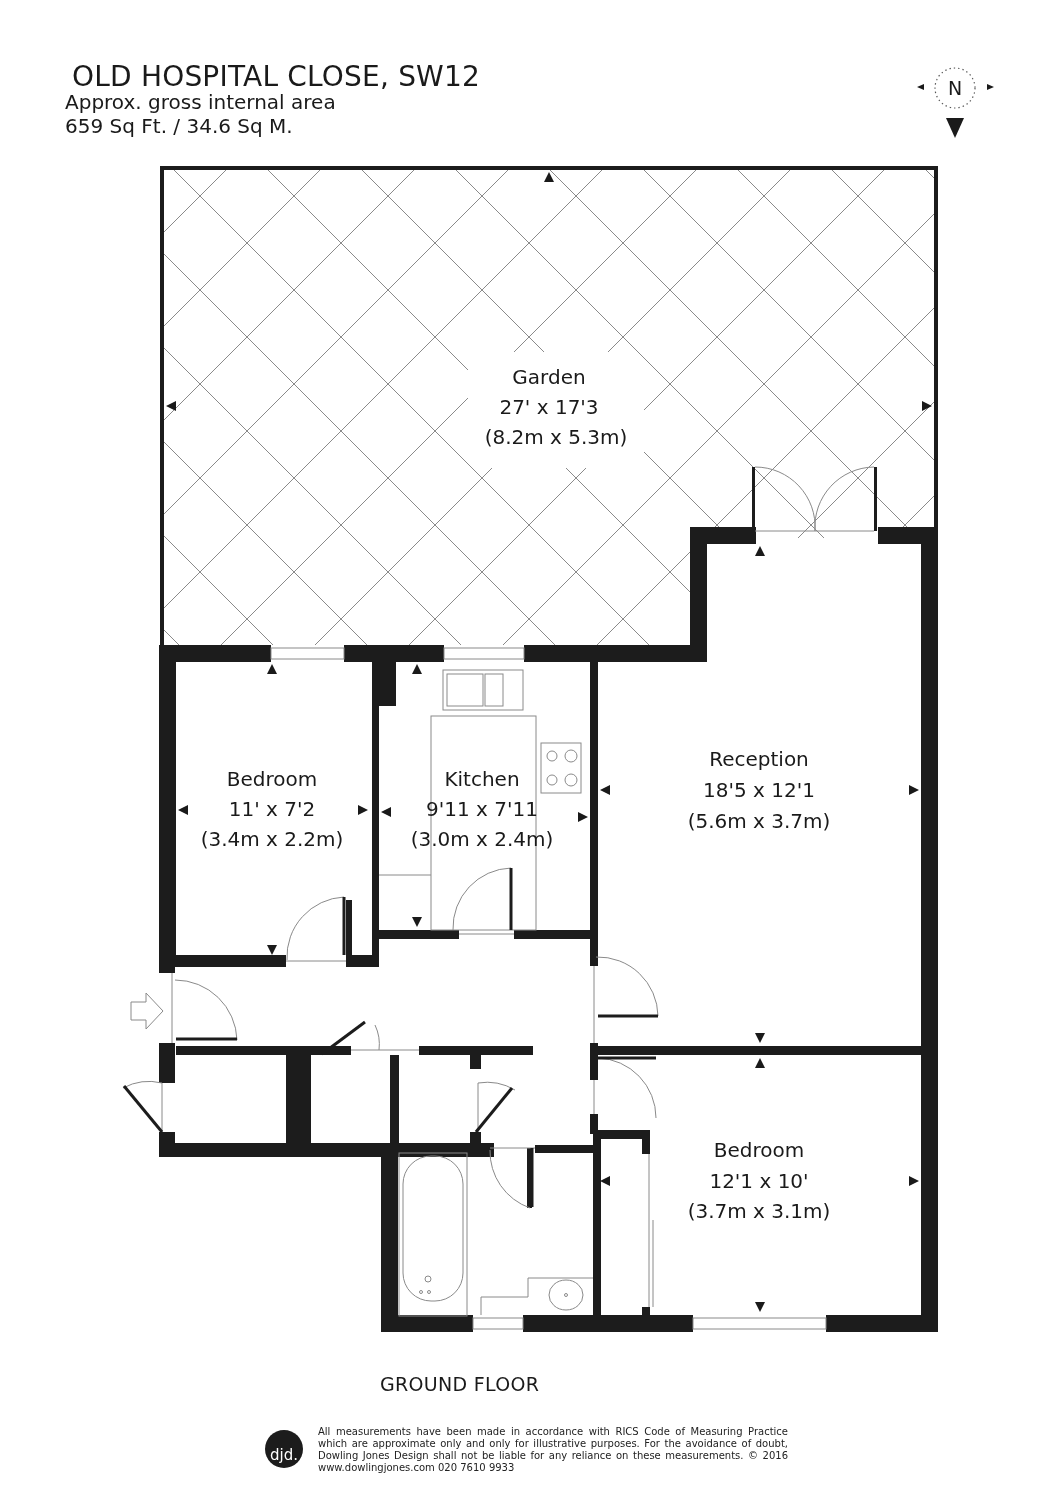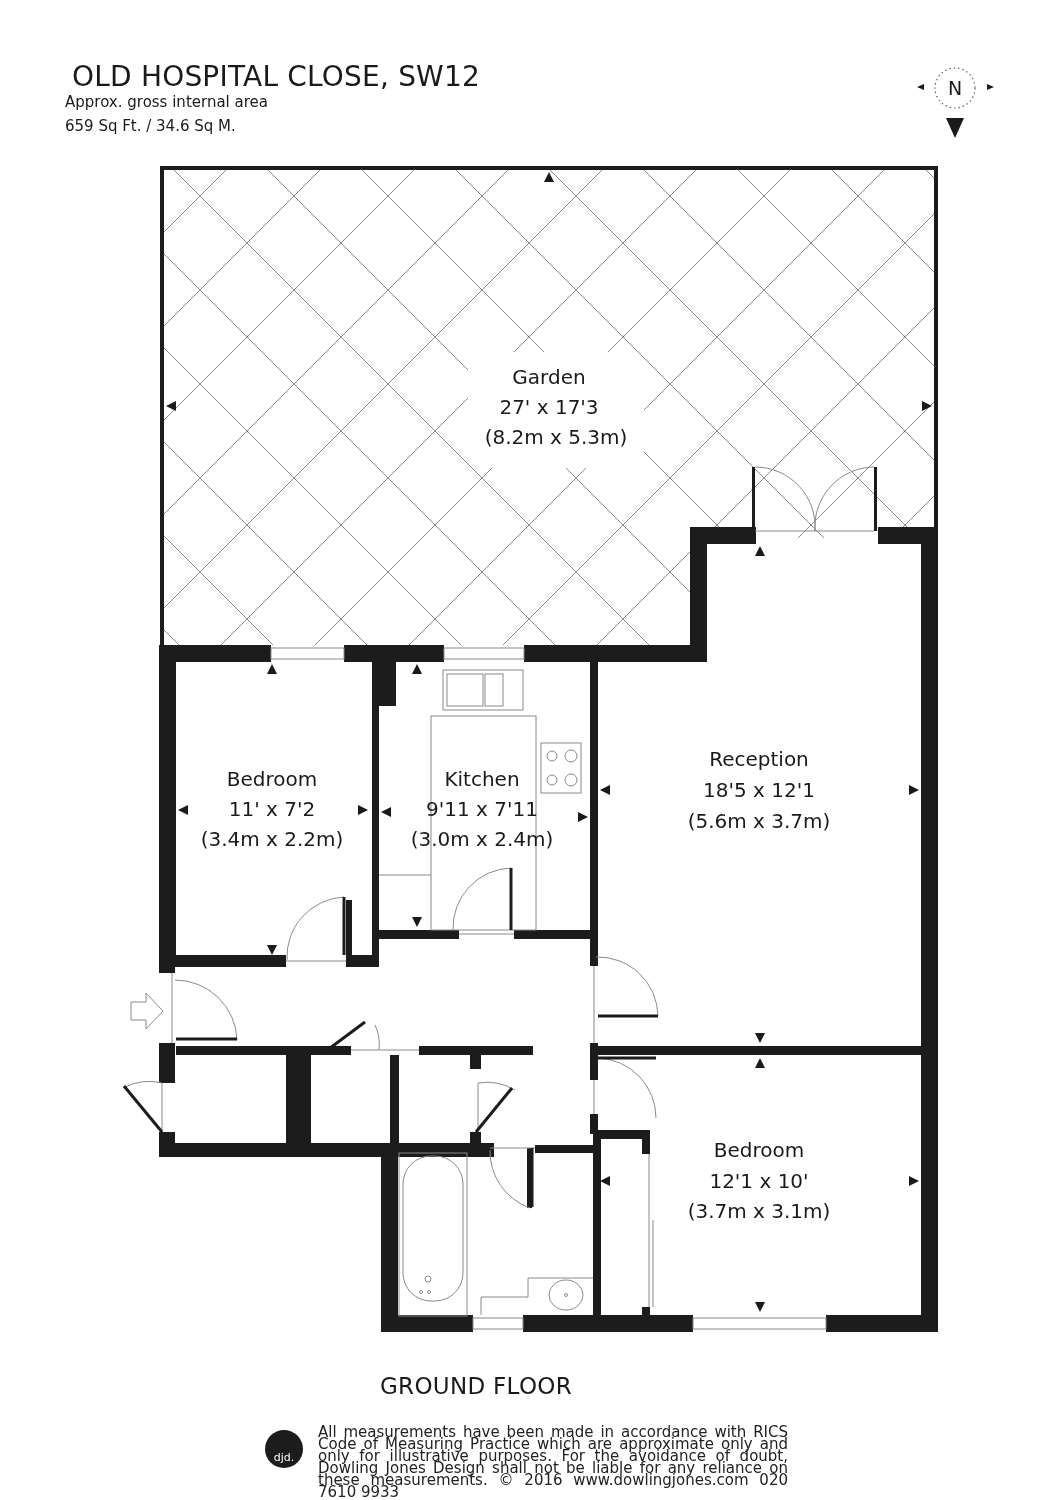--- a/index.html
+++ b/index.html
@@ -1,26 +1,26 @@
 <!DOCTYPE html>
 <html><head>
 <meta charset="utf-8">
 <style>
   html, body { margin: 0; padding: 0; background: #ffffff; }
   body { width: 1060px; height: 1500px; position: relative; overflow: hidden;
          font-family: "DejaVu Sans", "Liberation Sans", sans-serif; color: #1a1a1a; }
   .title { position: absolute; left: 64px; top: 52px; font-size: 28px; letter-spacing: 0.2px; font-weight: normal; margin: 8px; line-height: 34px; }
-  .subtitle { position: absolute; left: 65px; font-size: 15px; line-height: 20px; }
+  .subtitle { position: absolute; left: 65px; font-size: 20px; line-height: 20px; }
   .sub1 { top: 92px; }
   .sub2 { top: 116px; }
   svg.plan { position: absolute; left: 0; top: 0; }
-  .floor-label { position: absolute; left: 380px; top: 1373px; font-size: 23px; letter-spacing: 0.3px; }
+  .floor-label { position: absolute; left: 380px; top: 1373px; font-size: 19px; letter-spacing: 0.3px; }
   .logo { position: absolute; left: 265px; top: 1430px; width: 38px; height: 38px; border-radius: 50%;
-          background: #1c1c1c; color: #fff; font-size: 11px; display: flex; align-items: flex-end; justify-content: center; padding-bottom: 4px; box-sizing: border-box; }
-  .disclaimer { position: absolute; left: 318px; top: 1426px; width: 470px; font-size: 15px; line-height: 12px; text-align: justify; color: #222; }
+          background: #1c1c1c; color: #fff; font-size: 15px; display: flex; align-items: flex-end; justify-content: center; padding-bottom: 4px; box-sizing: border-box; }
+  .disclaimer { position: absolute; left: 318px; top: 1426px; width: 470px; font-size: 10px; line-height: 12px; text-align: justify; color: #222; }
   .room-label { font-size: 20px; fill: #1a1a1a; }
   .compass-n { font-size: 19px; fill: #1a1a1a; }
 </style>
 </head>
 <body>
 
 <h1 class="title">OLD HOSPITAL CLOSE, SW12</h1>
 <div class="subtitle sub1">Approx. gross internal area</div>
 <div class="subtitle sub2">659 Sq Ft. / 34.6 Sq M.</div>
 

